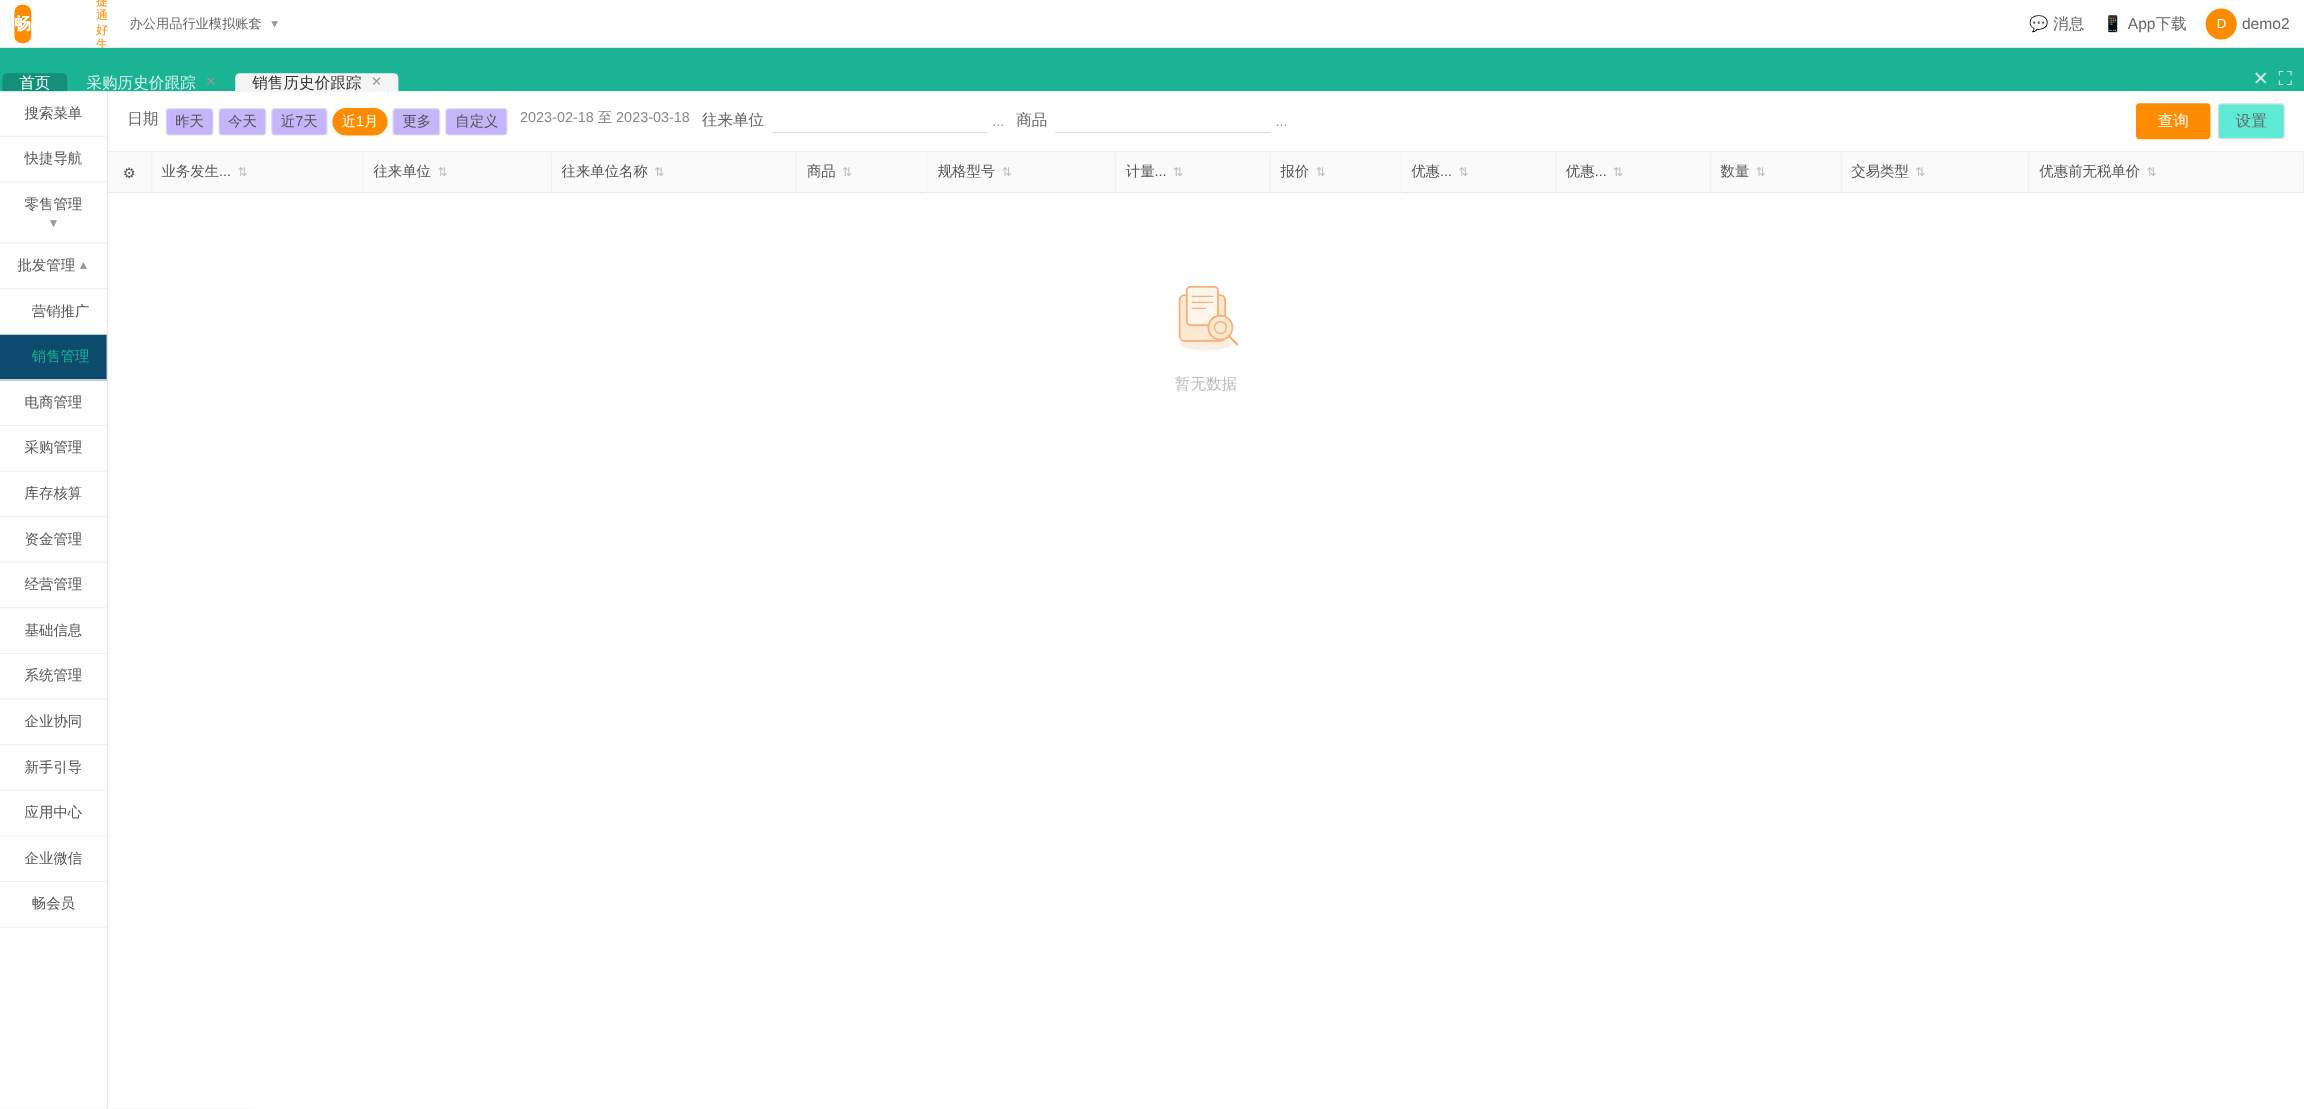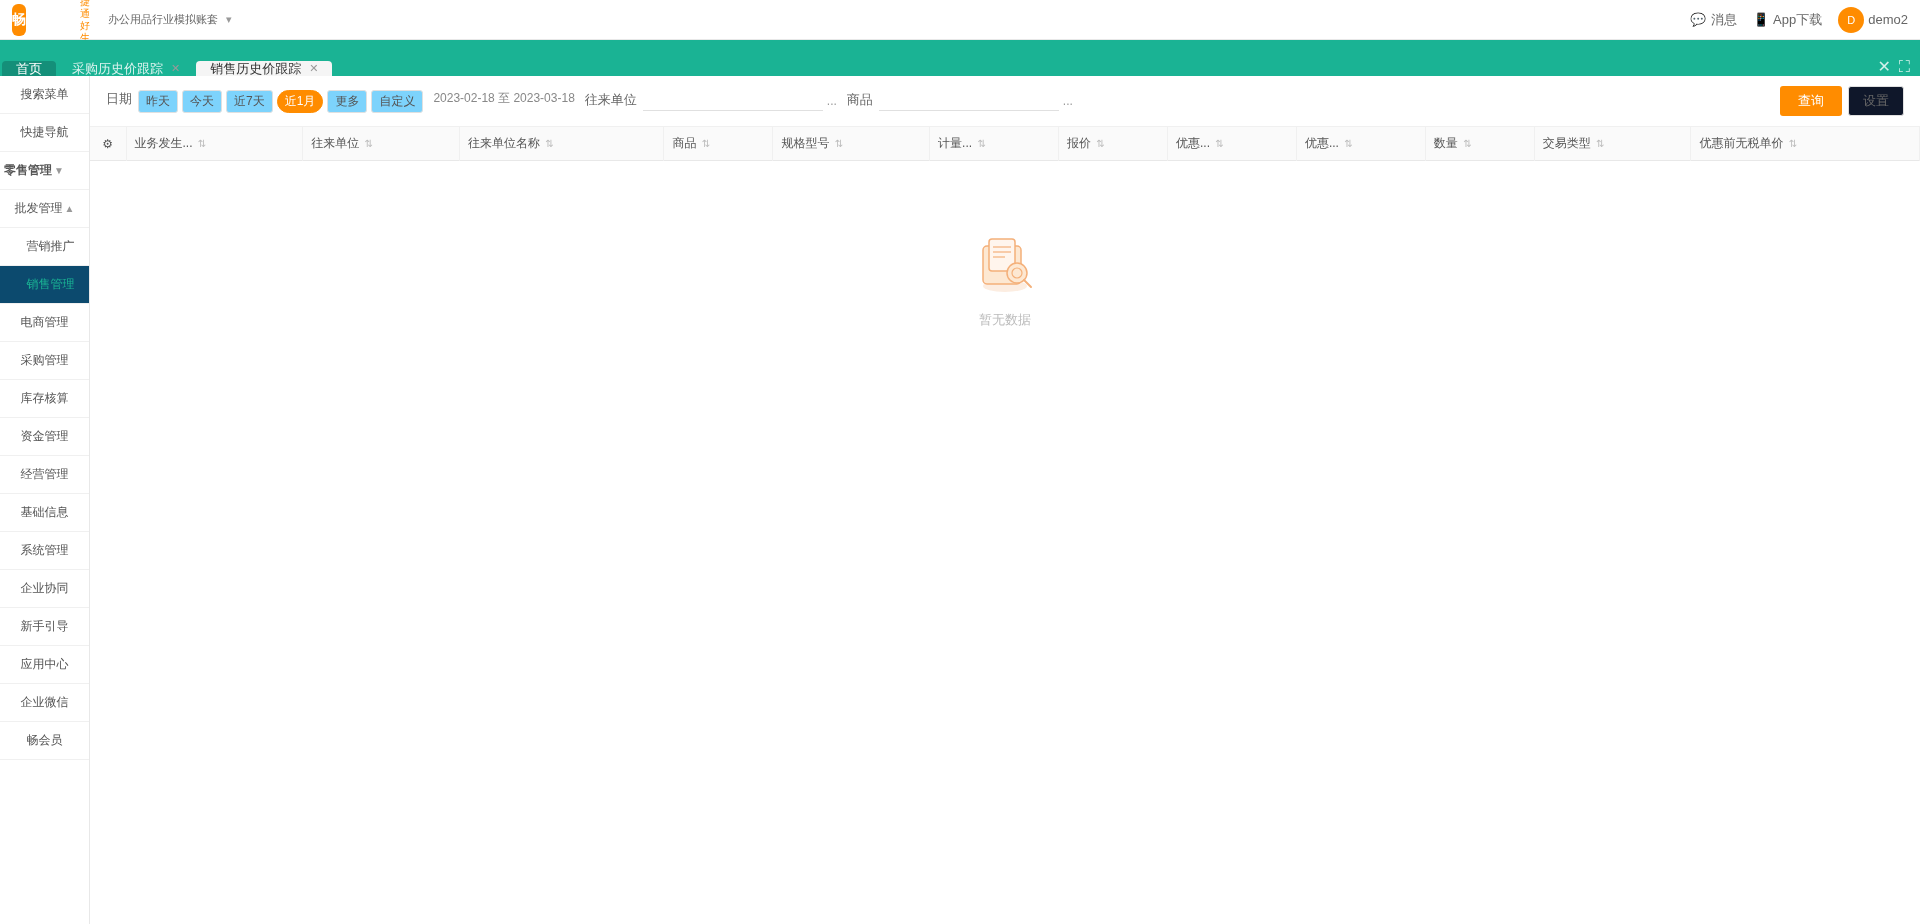--- a/index.html
+++ b/index.html
@@ -96,30 +96,30 @@
     .page-header-actions { display: flex; align-items: center; gap: 12px; font-size: 13px; color: #666; }
     .page-header-action { display: flex; align-items: center; gap: 3px; cursor: pointer; }
     .only-last-checkbox { display: flex; align-items: center; gap: 4px; }
     .checkbox-checked { width: 14px; height: 14px; background: #1ab394; border-radius: 2px; display: flex; align-items: center; justify-content: center; color: white; font-size: 10px; }
 
     
     .filter-area { padding: 10px 16px; border-bottom: 1px solid #f0f0f0; display: flex; align-items: center; flex-wrap: wrap; gap: 10px; }
     .filter-group { display: flex; gap: 6px; }
     .filter-label { color: #666; font-size: 13px; }
     .date-btns { display: flex; gap: 4px; align-items: center; }
-    .date-btn { padding: 2px 7px; border: 1px solid #e0e0e0; border-radius: 3px; cursor: pointer; font-size: 12px; color: #555; background: #7dd3fc; }
+    .date-btn { padding: 2px 7px; border: 1px solid #e0e0e0; border-radius: 3px; cursor: pointer; font-size: 12px; color: #555; background: #c4b5fd; }
     .date-btn.active { background: #ff8c00; color: white; border-color: #ff8c00; border-radius: 12px; }
     .date-range-text { font-size: 12px; color: #888; margin-left: 4px; }
     .filter-input-wrap { display: flex; align-items: center; gap: 4px; }
     .filter-input { border: none; border-bottom: 1px solid #e0e0e0; outline: none; font-size: 13px; color: #333; padding: 2px 4px; width: 180px; background: transparent; }
     .filter-dots { color: #999; font-size: 12px; cursor: pointer; }
 
     .filter-actions { margin-left: auto; display: flex; gap: 6px; }
     .btn-query { background: #ff8c00; color: white; border: none; border-radius: 3px; padding: 5px 18px; cursor: pointer; font-size: 13px; }
-    .btn-settings { background: #0f172a; color: #666; border: 1px solid #e0e0e0; border-radius: 3px; padding: 5px 14px; cursor: pointer; font-size: 13px; }
+    .btn-settings { background: #5eead4; color: #666; border: 1px solid #e0e0e0; border-radius: 3px; padding: 5px 14px; cursor: pointer; font-size: 13px; }
 
     
     .table-area { flex: 1; overflow: auto; }
     table { width: 100%; border-collapse: collapse; font-size: 12px; }
     thead tr { background: #fafafa; border-bottom: 1px solid #e8e8e8; }
     th {
       padding: 8px 8px;
       text-align: left;
       color: #555;
       font-weight: normal;
@@ -189,21 +189,21 @@
 
 <div class="main-layout">
 
   <div class="sidebar">
     <div class="sidebar-item">
       <span>搜索菜单</span>
     </div>
     <div class="sidebar-item">
       <span>快捷导航</span>
     </div>
-    <div class="sidebar-item" style="flex-direction:row;justify-content:flex-start;gap:2px;font-weight:bold;">
+    <div class="sidebar-item" style="flex-direction:column;justify-content:flex-start;gap:2px;">
       <span>零售管理</span>
       <span style="font-size:10px;color:#999;">▼</span>
     </div>
     <div class="sidebar-item" style="flex-direction:row;justify-content:center;gap:2px;">
       <span>批发管理</span>
       <span style="font-size:10px;color:#999;">▲</span>
     </div>
     <div class="sidebar-item" style="padding-left:16px;">
       <span>营销推广</span>
     </div>

